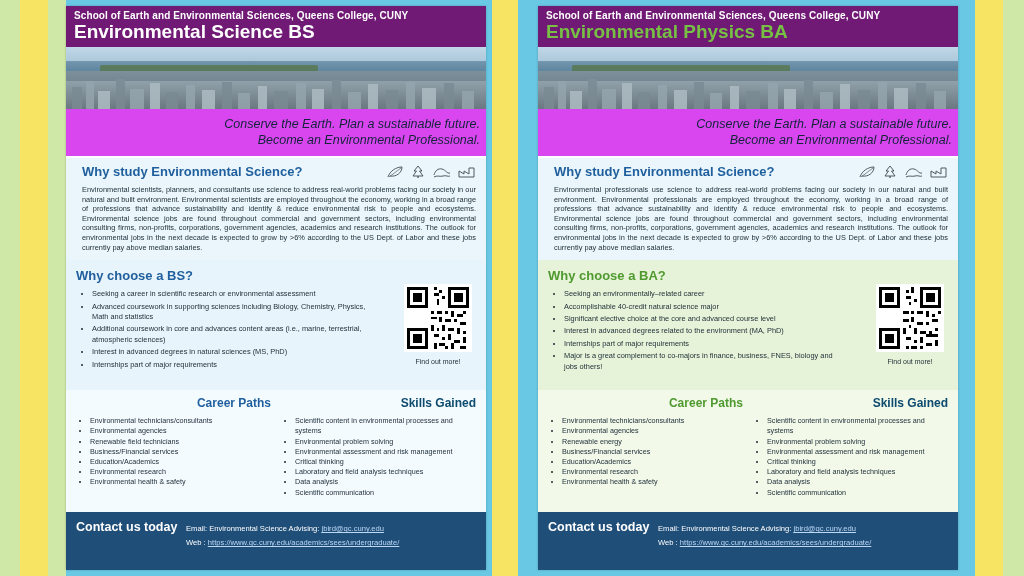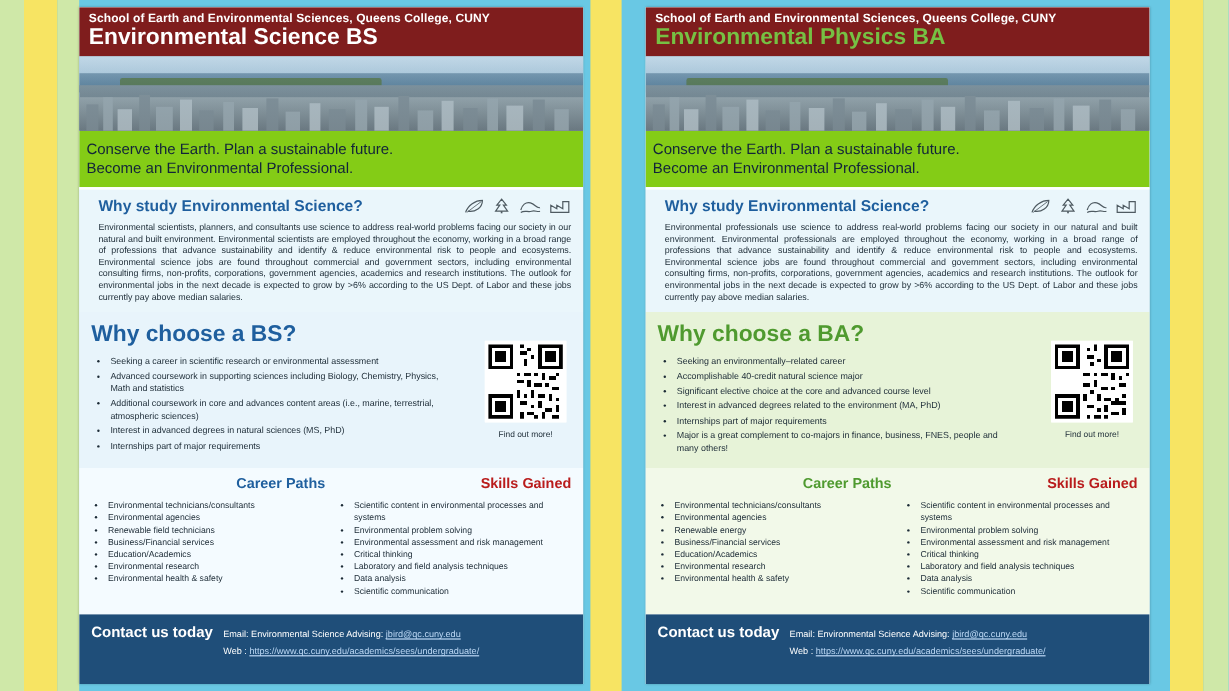--- a/index.html
+++ b/index.html
@@ -21,21 +21,21 @@
   .flyer{
     position:absolute;top:6px;width:420px;height:564px;
     background:#ffffff;
     box-shadow:0 0 2px rgba(0,0,0,.25);
     overflow:hidden;
   }
   .flyer.left{left:66px;}
   .flyer.right{left:538px;}
 
   
-  .hdr{background:#7f1d1d;color:#fff;padding:4px 8px 2px 8px;}
+  .hdr{background:#701a75;color:#fff;padding:4px 8px 2px 8px;}
   .hdr .school{font-size:10px;font-weight:bold;letter-spacing:.1px;}
   .hdr .degree{font-size:19px;font-weight:bold;margin-top:0;margin-bottom:2px;}
   .degree.ba{color:#76c043;}
 
   
   .photo{height:62px;position:relative;overflow:hidden;background:#8fb6cf;}
   .sky{position:absolute;left:0;top:0;width:100%;height:22px;
        background:linear-gradient(#cfe0ec,#a9c6da);}
   .water{position:absolute;left:0;top:14px;width:100%;height:16px;
        background:linear-gradient(#6d8ea6,#48708d);}
@@ -44,53 +44,53 @@
   .cityA{position:absolute;left:0;top:24px;width:100%;height:38px;
        background:linear-gradient(#7a8a92,#5d6a72);}
   .cityB{position:absolute;left:0;top:34px;width:100%;height:28px;
        background:linear-gradient(#96a2a6,#6d787e);}
   .bld{position:absolute;bottom:0;background:#9aa6ab;}
   .bld.d{background:#7e8a90;}
   .bld.l{background:#b4bec2;}
   .photo-tint{position:absolute;inset:0;background:linear-gradient(rgba(150,190,215,.25),rgba(90,120,140,.18));}
 
   
-  .tagline{background:#84cc16;text-align:left;padding:7px 6px 8px 6px;color:#12243a;}
+  .tagline{background:#d946ef;text-align:right;padding:7px 6px 8px 6px;color:#12243a;font-style:italic;}
   .tagline div{font-size:12.5px;line-height:16px;}
 
   
   .sec-why{background:#eaf6fb;border-top:2px solid #ffffff;padding:6px 10px 8px 16px;}
   .sec-title{color:#1f5f9e;font-size:13px;font-weight:bold;display:flex;align-items:center;gap:6px;}
   .icons{margin-left:auto;display:flex;align-items:center;gap:7px;color:#4f5b62;}
   .icons svg{display:block;}
   .body-text{font-size:7.4px;line-height:9.6px;color:#1c2b36;text-align:justify;margin-top:6px;}
 
   
   .sec-choose{padding:8px 10px 6px 10px;min-height:116px;position:relative;}
   .sec-choose.bs{background:#e8f4fb;}
   .sec-choose.ba{background:#e7f3d8;}
-  .choose-title{font-size:19px;font-weight:bold;}
+  .choose-title{font-size:13px;font-weight:bold;}
   .choose-title.bs{color:#1f5f9e;}
   .choose-title.ba{color:#4f9a2f;}
   ul.bul{margin:6px 0 0 4px;padding-left:12px;}
   ul.bul li{font-size:7.4px;line-height:10.4px;color:#1c2b36;margin-bottom:2px;}
   .qr-wrap{position:absolute;right:14px;top:24px;text-align:center;}
   .qr{width:62px;height:62px;background:#fff;padding:2px;border:1px solid #fff;}
   .qr-cap{font-size:7px;color:#1c2b36;margin-top:2px;}
   .choose-body{display:flex;}
   .choose-list{width:295px;}
 
   
   .sec-paths{background:#f4fbff;padding:6px 10px 8px 10px;display:flex;gap:10px;min-height:108px;}
   .sec-paths.ba{background:#f2f9e9;}
   .col{flex:1;}
   .col h4{margin:0 0 2px 0;font-size:12px;font-weight:bold;text-align:right;}
   .col.bs h4{color:#1f5f9e;}
   .col.ba h4{color:#4f9a2f;}
-  .col.skills h4{color:#b91c1c;}
+  .col.skills h4{color:#0c4a6e;}
   .col ul{margin:6px 0 0 2px;padding-left:12px;}
   .col li{font-size:7.2px;line-height:10.2px;color:#1c2b36;}
 
   
   .contact{background:#1f4e79;color:#fff;display:flex;padding:8px 10px;height:44px;}
   .contact .ct{font-size:12.5px;font-weight:bold;width:110px;line-height:15px;}
   .contact .cinfo{font-size:7.6px;line-height:14px;padding-top:2px;}
   .contact a{color:#bcd8f5;}
 </style>
 </head>
@@ -341,21 +341,21 @@
   <div class="sec-choose ba">
     <div class="choose-title ba">Why choose a BA?</div>
     <div class="choose-body">
       <div class="choose-list">
         <ul class="bul">
           <li>Seeking an environmentally–related career</li>
           <li>Accomplishable 40-credit natural science major</li>
           <li>Significant elective choice at the core and advanced course level</li>
           <li>Interest in advanced degrees related to the environment (MA, PhD)</li>
           <li>Internships part of major requirements</li>
-          <li>Major is a  great complement to co-majors in finance, business, FNES, people and many others!</li>
+          <li>Major is a  great complement to co-majors in finance, business, FNES, biology and jobs others!</li>
         </ul>
       </div>
       <div class="qr-wrap">
         <svg class="qr" viewBox="0 0 21 21" shape-rendering="crispEdges">
           <rect width="21" height="21" fill="#fff"></rect>
           <g fill="#000">
             <rect x="0" y="0" width="7" height="7"></rect>
               <rect x="1" y="1" width="5" height="5" fill="#fff"></rect>
               <rect x="2" y="2" width="3" height="3"></rect>
             <rect x="14" y="0" width="7" height="7"></rect>

